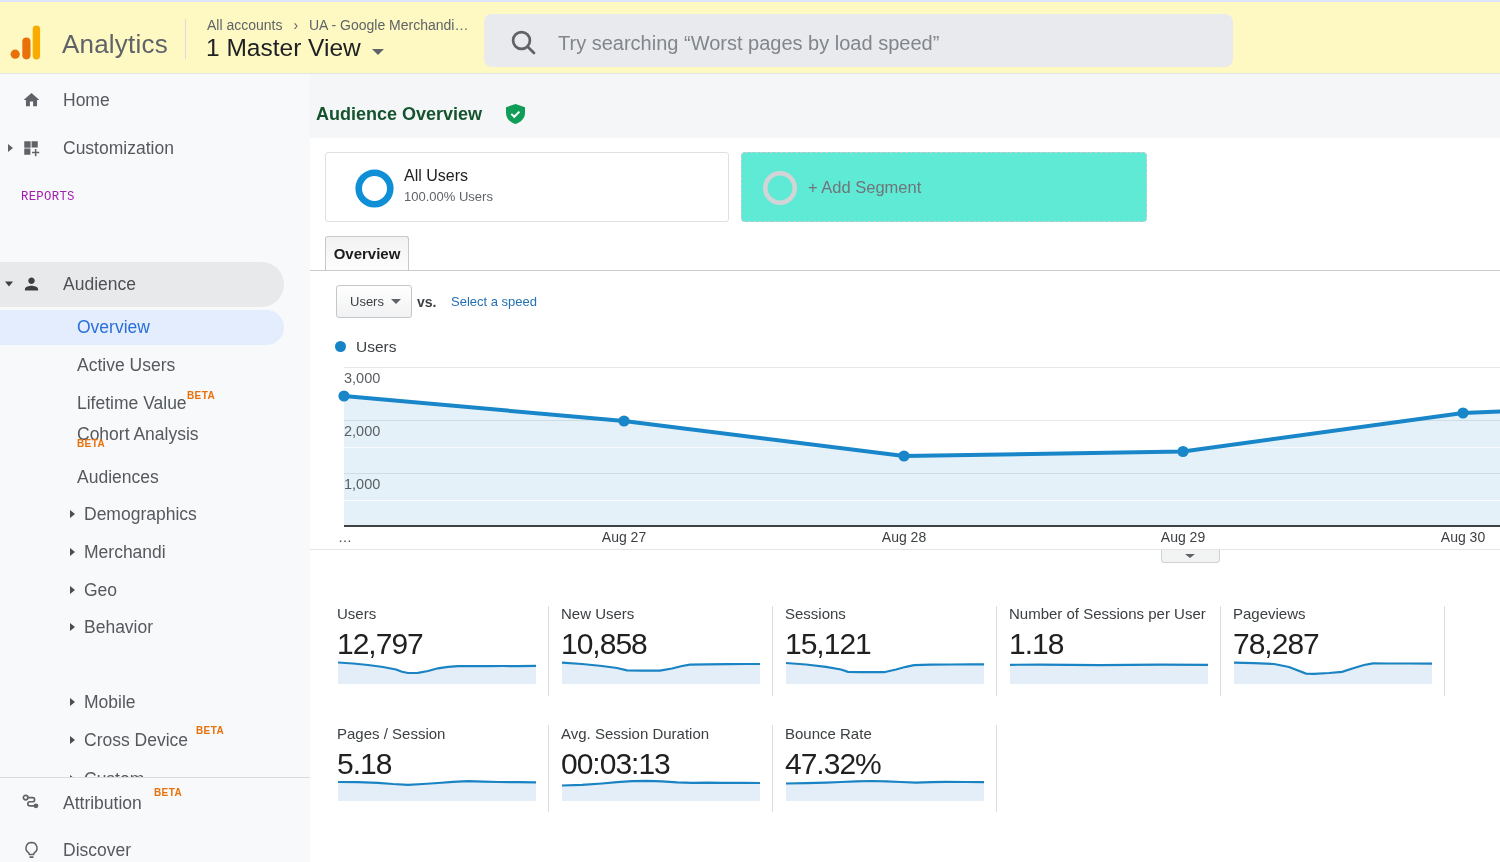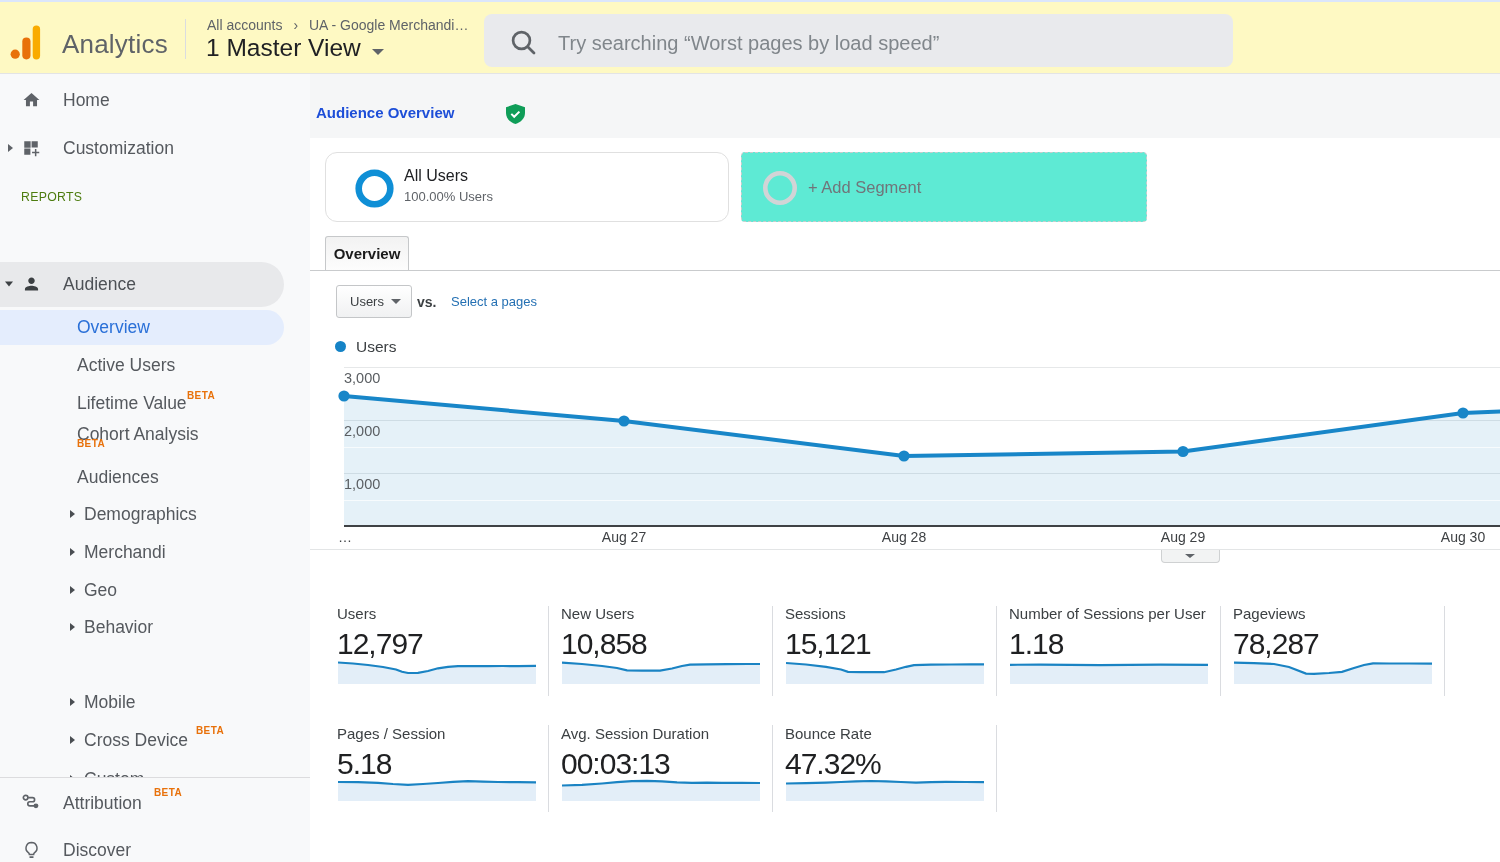--- a/index.html
+++ b/index.html
@@ -27,25 +27,25 @@
   .arR2 { position:absolute; left:70px; top:50%; transform:translateY(-50%); width:0; height:0; border-left:5px solid #4a4e52; border-top:4.2px solid transparent; border-bottom:4.2px solid transparent; }
   .arD { position:absolute; left:5px; top:50%; transform:translateY(-50%); width:0; height:0; border-top:5.5px solid #3c4043; border-left:4.5px solid transparent; border-right:4.5px solid transparent; }
   .beta { color:#e8710a; font-size:10px; font-weight:bold; letter-spacing:0.4px; }
   #audpill { position:absolute; left:0; top:188px; width:284px; height:45px; background:#e8e9eb; border-radius:0 23px 23px 0; }
   #ovpill { position:absolute; left:0; top:236px; width:284px; height:35px; background:#e4edfd; border-radius:0 18px 18px 0; }
   #sbottom { position:absolute; left:0; top:703px; width:310px; height:84px; background:#f8f9fa; border-top:1px solid #dcdcde; }
 
   
   #main { position:absolute; left:310px; top:74px; width:1190px; height:788px; background:#f5f6f7; }
   #panel { position:absolute; left:0; top:64px; width:1190px; height:724px; background:#fff; }
-  #title { position:absolute; left:6px; top:30px; font-size:15px; font-weight:bold; color:#1d4ed8; }
+  #title { position:absolute; left:6px; top:30px; font-size:18px; font-weight:bold; color:#14532d; }
   #shield { position:absolute; left:196px; top:30px; }
 
   
-  #segAll { position:absolute; left:15px; top:14px; width:404px; height:70px; border:1px solid #e0e0e0; border-radius:12px; background:#fff; }
+  #segAll { position:absolute; left:15px; top:14px; width:404px; height:70px; border:1px solid #e0e0e0; border-radius:3px; background:#fff; }
   #segAdd { position:absolute; left:431px; top:14px; width:406px; height:70px; border:1px dashed #c9cbcd; border-radius:4px; background:#5eead4; }
   #tab { position:absolute; left:15px; top:98px; width:84px; height:35px; border:1px solid #c6c8ca; border-bottom:none; border-radius:3px 3px 0 0; background:linear-gradient(#f2f2f2,#fdfdfd); text-align:center; }
   #tab span { font-size:15px; font-weight:bold; color:#1b1b1b; line-height:33px; }
   #tabline { position:absolute; left:0; top:132px; width:1190px; height:1px; background:#c9cbcd; }
   #usersBtn { position:absolute; left:26px; top:147px; width:76px; height:33px; border:1px solid #c4c6c8; border-radius:3px; background:linear-gradient(#ffffff,#f0f1f2); }
   #usersBtn .lbl { position:absolute; left:13px; top:8px; font-size:13px; color:#3c4043; }
   #usersBtn .car { position:absolute; right:10px; top:13px; width:0; height:0; border-left:5.5px solid transparent; border-right:5.5px solid transparent; border-top:5.5px solid #5f6368; }
   #vs { position:absolute; left:107px; top:156px; font-size:14px; font-weight:bold; color:#3c4043; }
   #selmetric { position:absolute; left:141px; top:156px; font-size:13px; color:#2470b3; }
   #legend { position:absolute; left:25px; top:200px; }
@@ -96,21 +96,21 @@
     <span class="txt">Home</span>
   </div>
   <div class="srow" style="top:62px">
     <span class="arR"></span>
     <svg class="icon" width="18" height="18" viewBox="0 0 24 24" fill="#5f6368">
         <path d="M3 3h8.5v8.5H3zM12.8 3h8.2v8.2h-8.2zM3 12.8h8.2V21H3zM17.2 13.2h2v3.8H23v2h-3.8V23h-2v-4h-3.8v-2h3.8z"></path>
       </svg>
     <span class="txt">Customization</span>
   </div>
   <div class="srow" style="top:111px">
-    <span style="position:absolute;left:21px;top:50%;transform:translateY(-50%);font-size:12.3px;letter-spacing:0.3px;color:#4d7c0f;">REPORTS</span>
+    <span style="position:absolute;left:21px;top:50%;transform:translateY(-50%);font-size:12.3px;letter-spacing:0.3px;color:#a21caf;font-family:Liberation Mono, monospace;">REPORTS</span>
   </div>
   <div class="srow" style="top:198px">
     <span class="arD"></span>
     <svg class="icon" width="19" height="19" viewBox="0 0 24 24" fill="#3c4043">
         <path d="M12 12c2.3 0 4.1-1.8 4.1-4.1S14.3 3.8 12 3.8 7.9 5.6 7.9 7.9 9.7 12 12 12zm0 2.1c-2.8 0-8.3 1.4-8.3 4.1v2h16.6v-2c0-2.7-5.5-4.1-8.3-4.1z"></path>
       </svg>
     <span class="txt" style="color:#4d5156">Audience</span>
   </div>
   <div class="srow" style="top:241px">
       <span class="txt2" style="color:#2a70d8">Overview</span>
@@ -200,21 +200,21 @@
         </svg>
       <div class="abs" style="left:66px;top:25px;font-size:16.5px;color:#70757a;">+ Add Segment</div>
     </div>
     <div id="tab"><span>Overview</span></div>
     <div id="tabline"></div>
     <div id="usersBtn">
         <span class="lbl">Users</span>
         <span class="car"></span>
       </div>
     <div id="vs">vs.</div>
-    <div id="selmetric">Select a pages</div>
+    <div id="selmetric">Select a speed</div>
     <div id="legend">
         <span class="dot"></span>
         <span>Users</span>
       </div>
 
     <svg class="abs" style="left:0;top:218px" width="1190" height="192" viewBox="0 0 1190 192">
 
       <line x1="34" y1="11.5" x2="1190" y2="11.5" stroke="#e6e8e9" stroke-width="1"></line>
       <line x1="34" y1="64.5" x2="1190" y2="64.5" stroke="#e6e8e9" stroke-width="1"></line>
       <line x1="34" y1="117.5" x2="1190" y2="117.5" stroke="#e6e8e9" stroke-width="1"></line>

